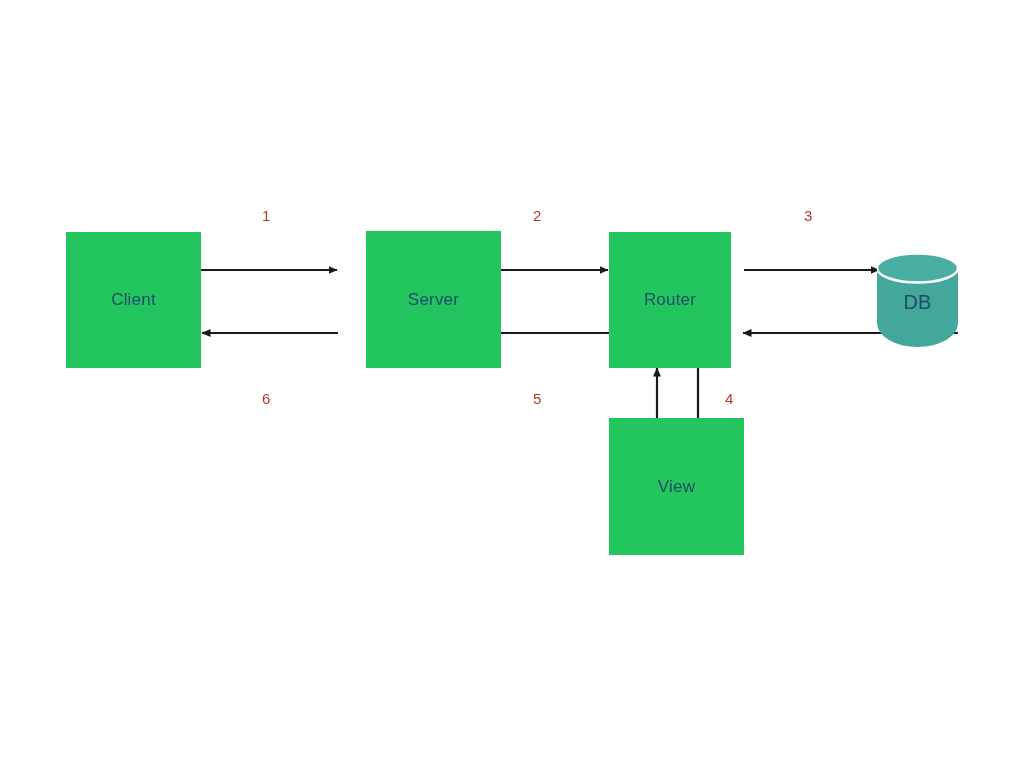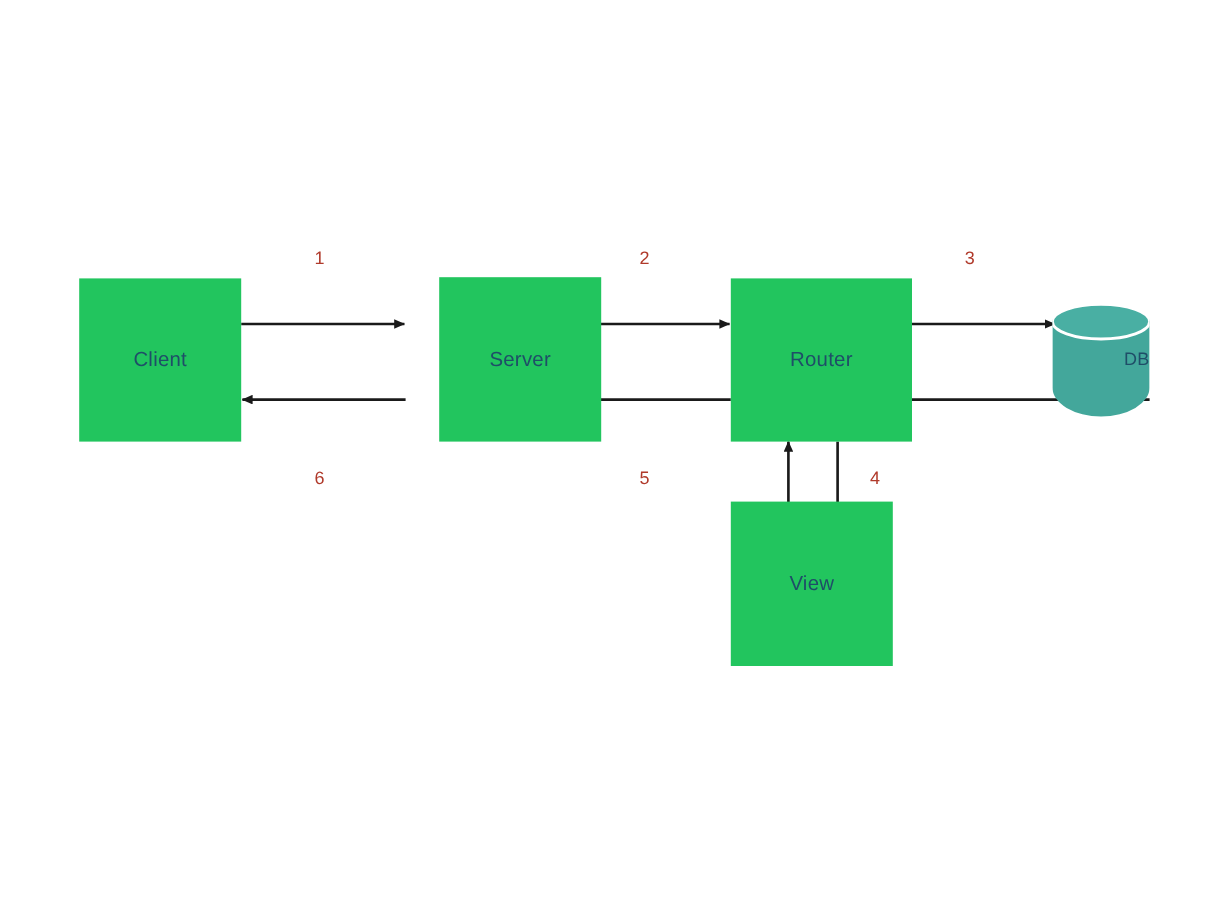--- a/index.html
+++ b/index.html
@@ -39,23 +39,23 @@
     font-family: "Liberation Sans", sans-serif;
     pointer-events: none;
   }
   .db-node {
     background: transparent;
   }
   .db-label {
     position: absolute;
     left: 0;
     right: 0;
-    text-align: right;
+    text-align: center;
     color: #1F4E68;
-    font-size: 15px;
+    font-size: 20px;
     top: 38px;
     pointer-events: none;
   }
   .step-label {
     position: absolute;
     color: #B03A2B;
     font-size: 15px;
     font-family: "Liberation Sans", sans-serif;
     user-select: none;
     white-space: nowrap;
@@ -99,21 +99,21 @@
   </svg>
 
   <div class="node node-box" style="left:66px; top:232px; width:135px; height:136px;">
     <span class="node-label">Client</span>
   </div>
 
   <div class="node node-box" style="left:338px; top:231px; width:135px; height:137px;margin-left:28px;">
     <span class="node-label">Server</span>
   </div>
 
-  <div class="node node-box" style="left:609px; top:232px; width:151px; height:136px;">
+  <div class="node node-box" style="left:609px; top:232px; width:122px; height:136px;">
     <span class="node-label">Router</span>
   </div>
 
   <div class="node node-box" style="left:609px; top:418px; width:135px; height:137px;">
     <span class="node-label">View</span>
   </div>
 
   <div class="node db-node" style="left:877px; top:253px; width:81px; height:97px;">
     <svg width="81" height="97" viewBox="0 0 81 97" xmlns="http://www.w3.org/2000/svg" style="position:absolute;left:0;top:0;">
       <path d="M0,15 L0,70 A40.5,24 0 0 0 81,70 L81,15 Z" fill="#43A79B"></path>

